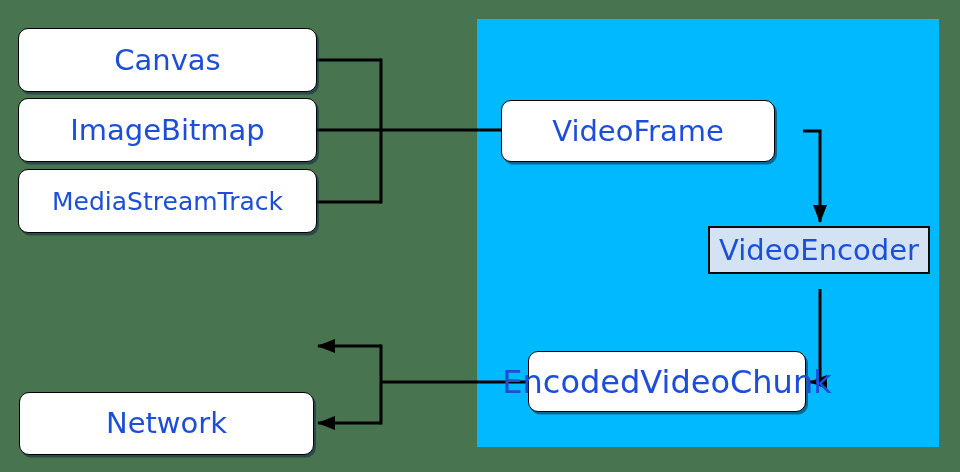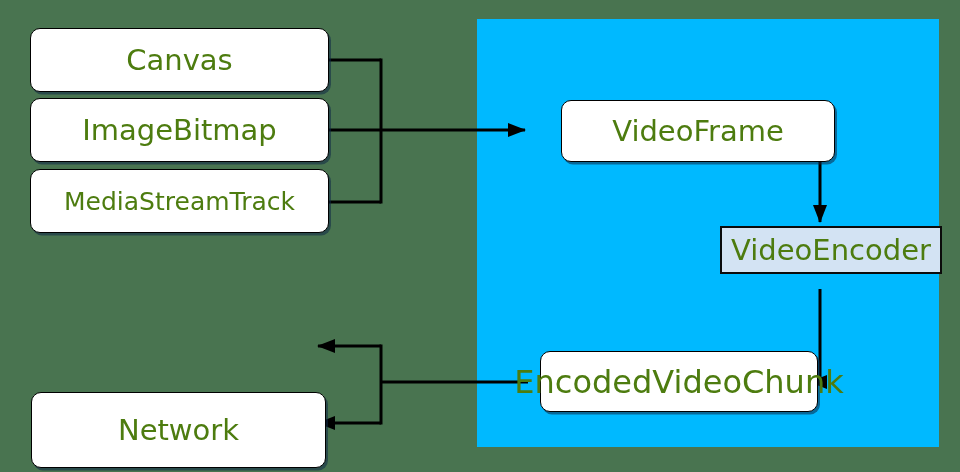--- a/index.html
+++ b/index.html
@@ -27,41 +27,40 @@
     position: absolute;
     box-sizing: border-box;
     background: #ffffff;
     border: 1.5px solid #000000;
     border-radius: 10px;
     box-shadow: 2px 2.5px 0 rgba(15, 40, 70, 0.55);
     display: flex;
     align-items: center;
     justify-content: center;
     font-size: 29px;
-    color: #4d7c0f;
+    color: #1d4ed8;
     white-space: nowrap;
     line-height: 1;
-    margin-left: 12px;
   }
   .node.small { font-size: 25px; }
   .node.smaller { font-size: 32px; }
   .node.encoder {
     border-radius: 0;
     background: #d3e3f3;
     border: 2px solid #0b0b0b;
     box-shadow: none;
   }
   #node-canvas            { left: 18px;  top: 28px;  width: 299px; height: 64px; }
   #node-imagebitmap       { left: 18px;  top: 98px;  width: 299px; height: 64px; }
   #node-mediastreamtrack  { left: 18px;  top: 169px; width: 299px; height: 64px; }
-  #node-videoframe        { left: 549px; top: 100px; width: 274px; height: 62px; }
+  #node-videoframe        { left: 501px; top: 100px; width: 274px; height: 62px; }
   #node-videoencoder      { left: 708px; top: 226px; width: 222px; height: 48px; }
   #node-encodedvideochunk { left: 528px; top: 351px; width: 278px; height: 61px; }
   #node-storage           { left: 19px;  top: 316px; width: 295px; height: 63px; }
-  #node-network           { left: 19px;  top: 392px; width: 295px; height: 76px; }
+  #node-network           { left: 19px;  top: 392px; width: 295px; height: 63px; }
 </style>
 </head>
 <body>
 
 <div class="stage">
 
   <div class="region"></div>
 
   <svg class="connectors" viewBox="0 0 960 472" xmlns="http://www.w3.org/2000/svg">
     <defs>

